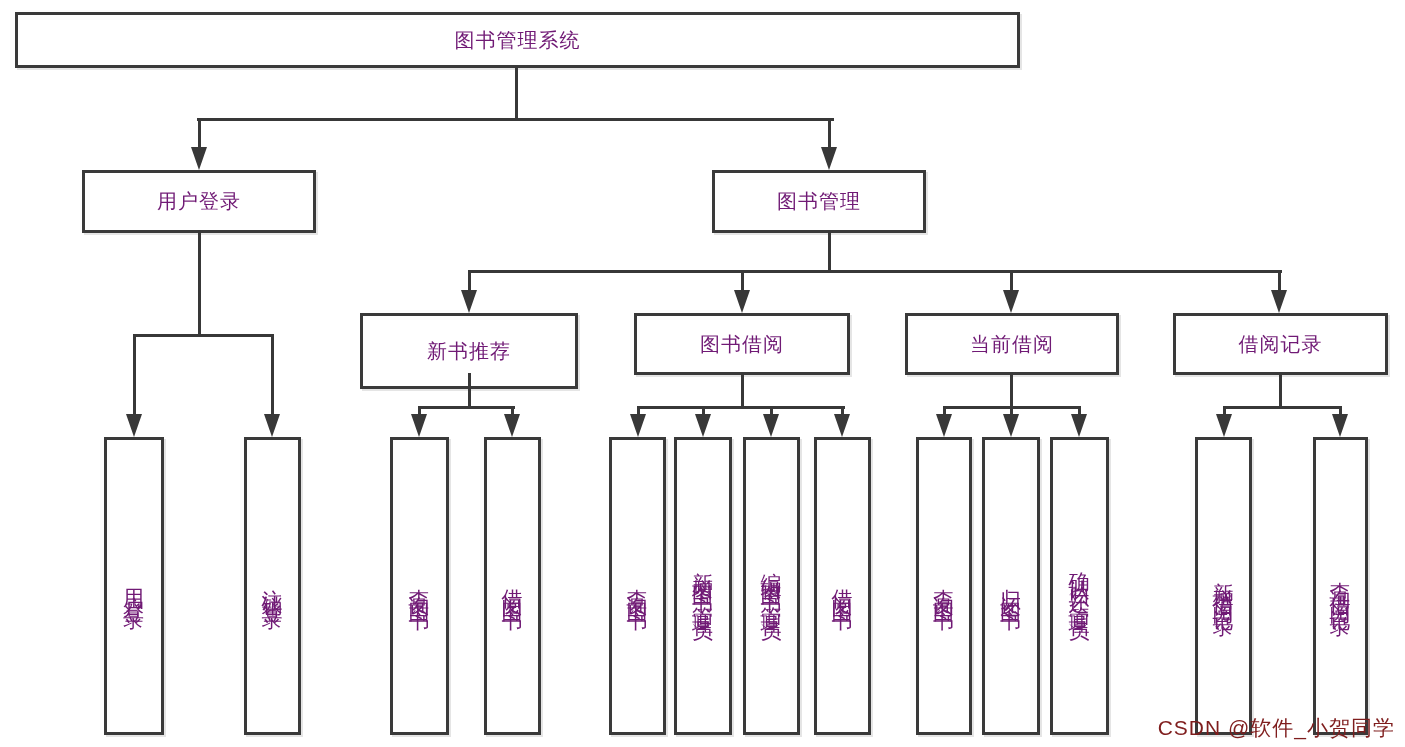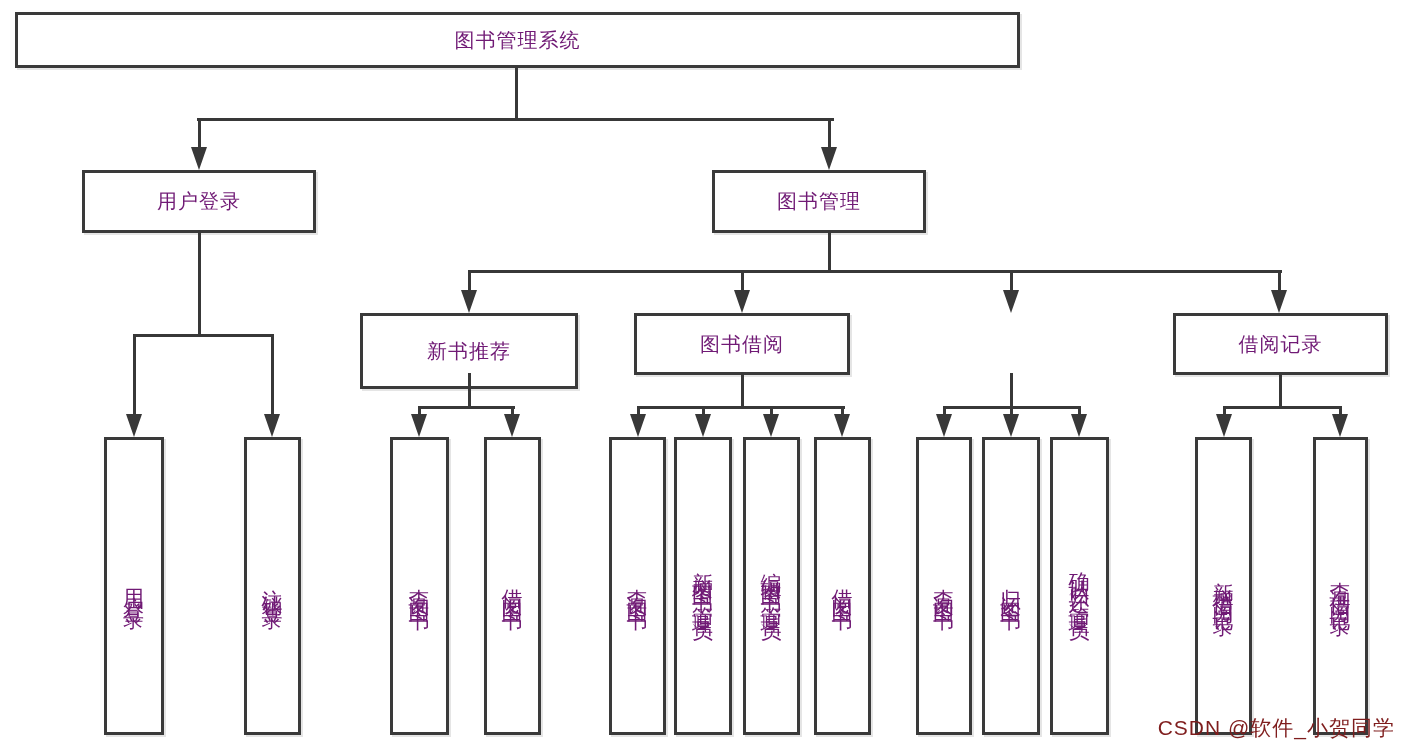--- a/index.html
+++ b/index.html
@@ -99,20 +99,23 @@
   <div class="arrow" style="left:1003px; top:290px;"></div>
   <div class="vline" style="left:1278px; top:270px; height:23px;"></div>
   <div class="arrow" style="left:1271px; top:290px;"></div>
 
   <div class="node" style="left:360px; top:313px; width:218px; height:76px;">
     <span class="lbl">新书推荐</span>
   </div>
   <div class="node" style="left:634px; top:313px; width:216px; height:62px;">
     <span class="lbl">图书借阅</span>
   </div>
+  <div class="node" style="left:905px; top:313px; width:214px; height:62px;">
+    <span class="lbl">当前借阅</span>
+  </div>
   <div class="node" style="left:1173px; top:313px; width:215px; height:62px;text-align:center;">
     <span class="lbl">借阅记录</span>
   </div>
 
   <div class="vline" style="left:468px; top:373px; height:36px;"></div>
   <div class="hline" style="left:418px; top:406px; width:97px;"></div>
   <div class="vline" style="left:418px; top:406px; height:10px;"></div>
   <div class="arrow" style="left:411px; top:414px;"></div>
   <div class="vline" style="left:511px; top:406px; height:10px;"></div>
   <div class="arrow" style="left:504px; top:414px;"></div>

